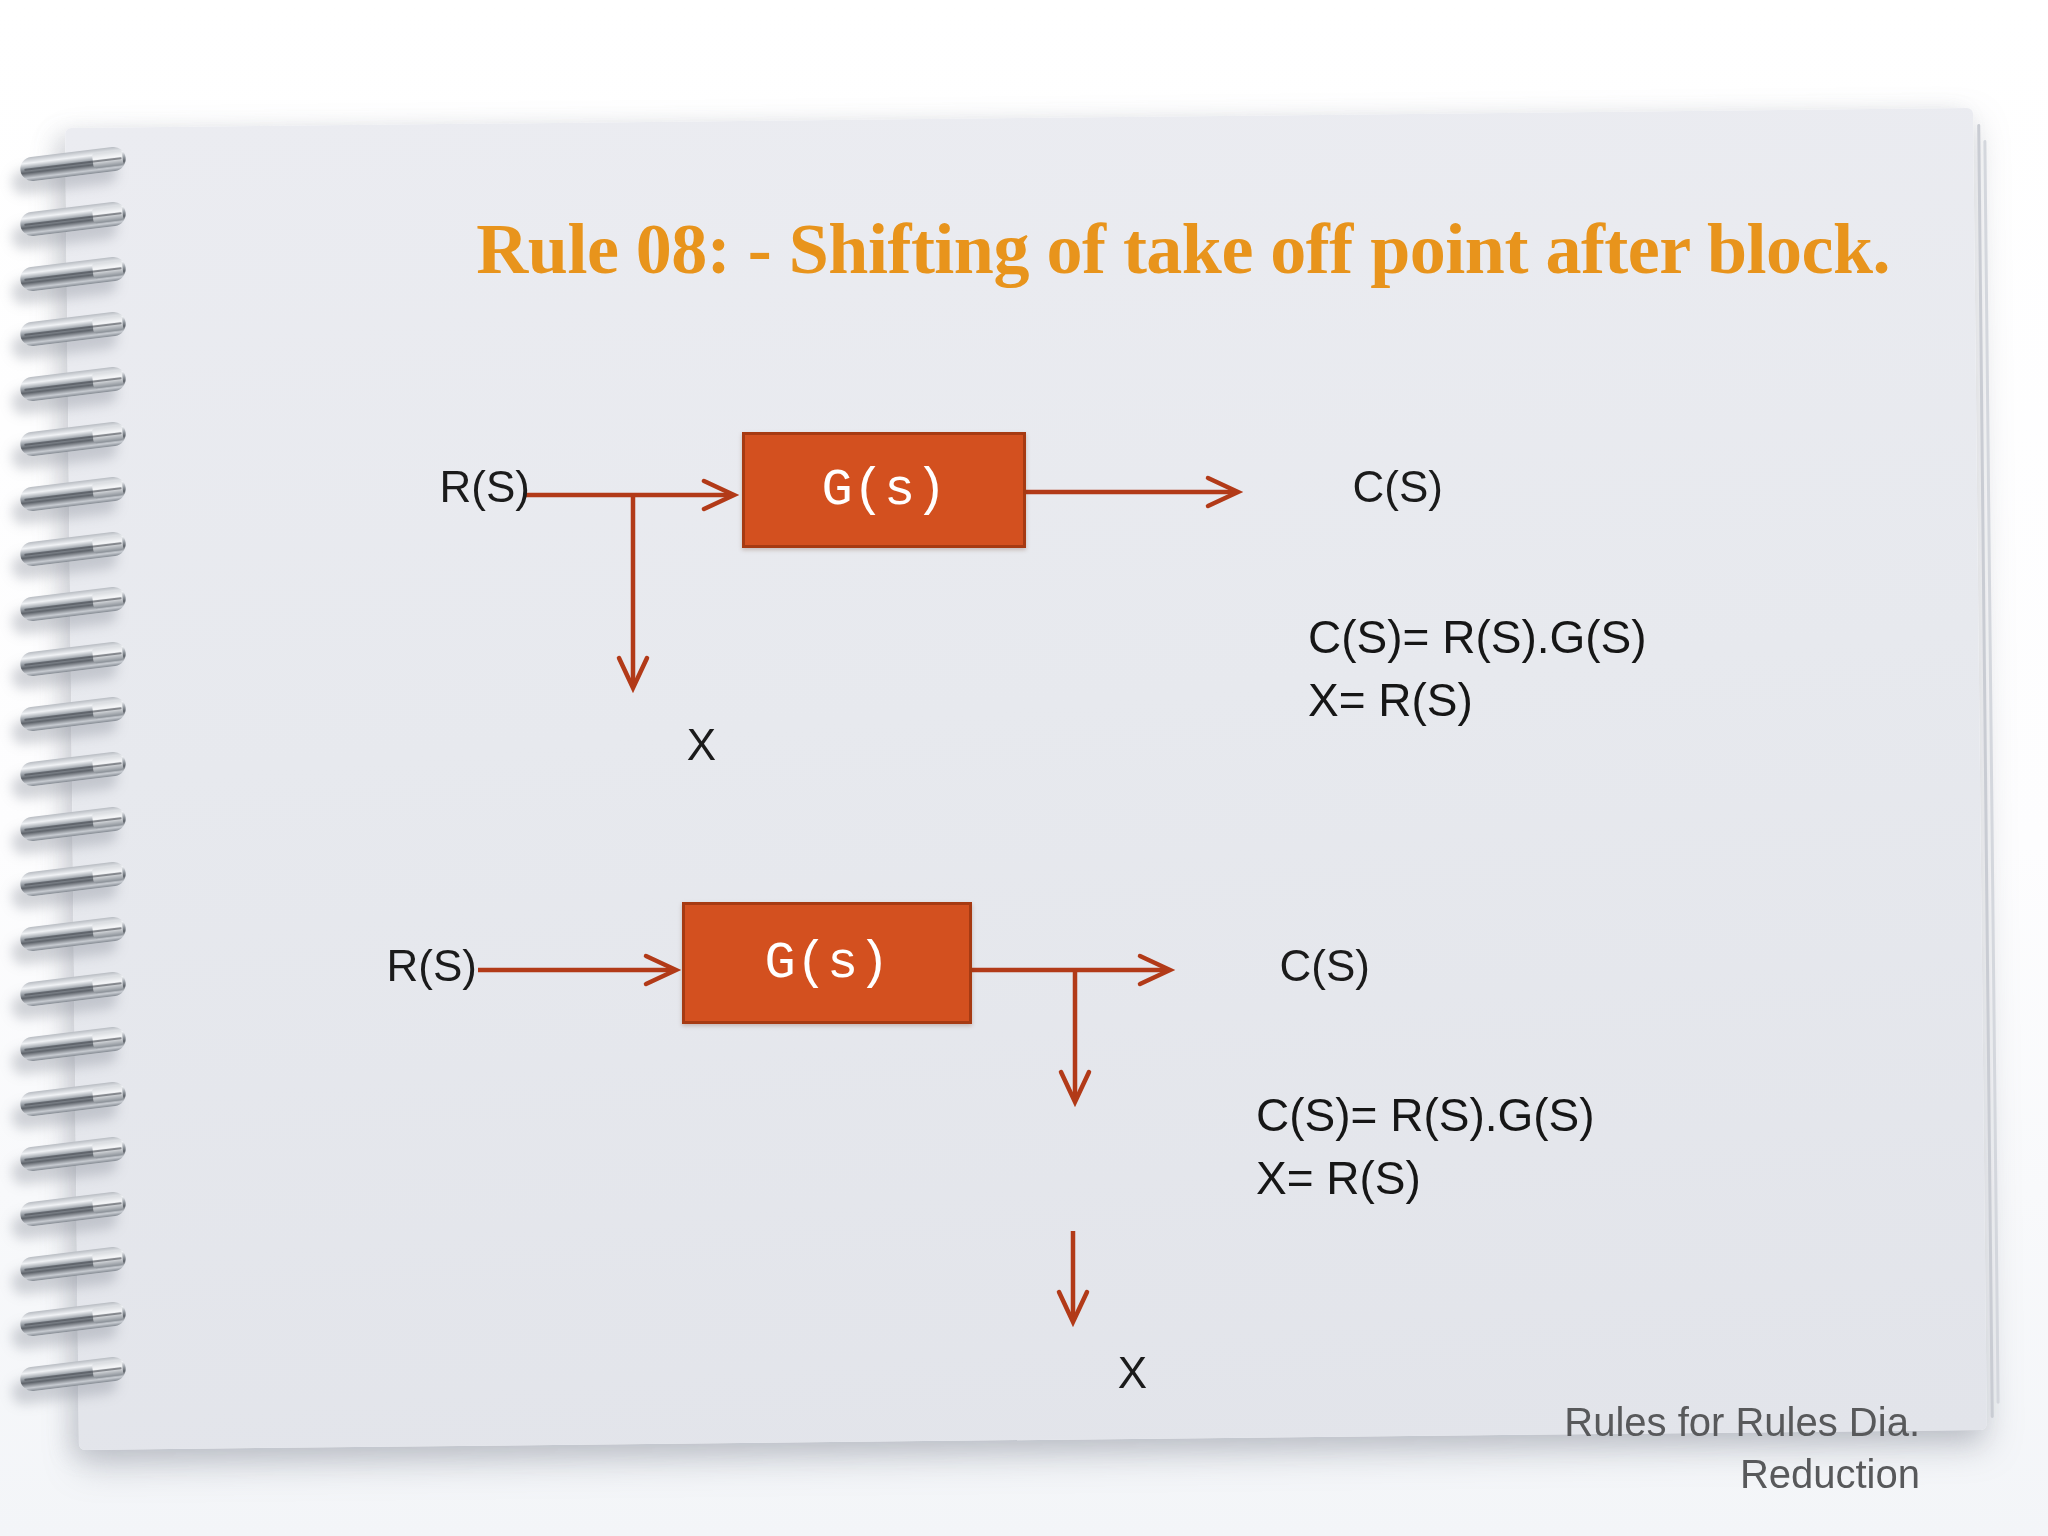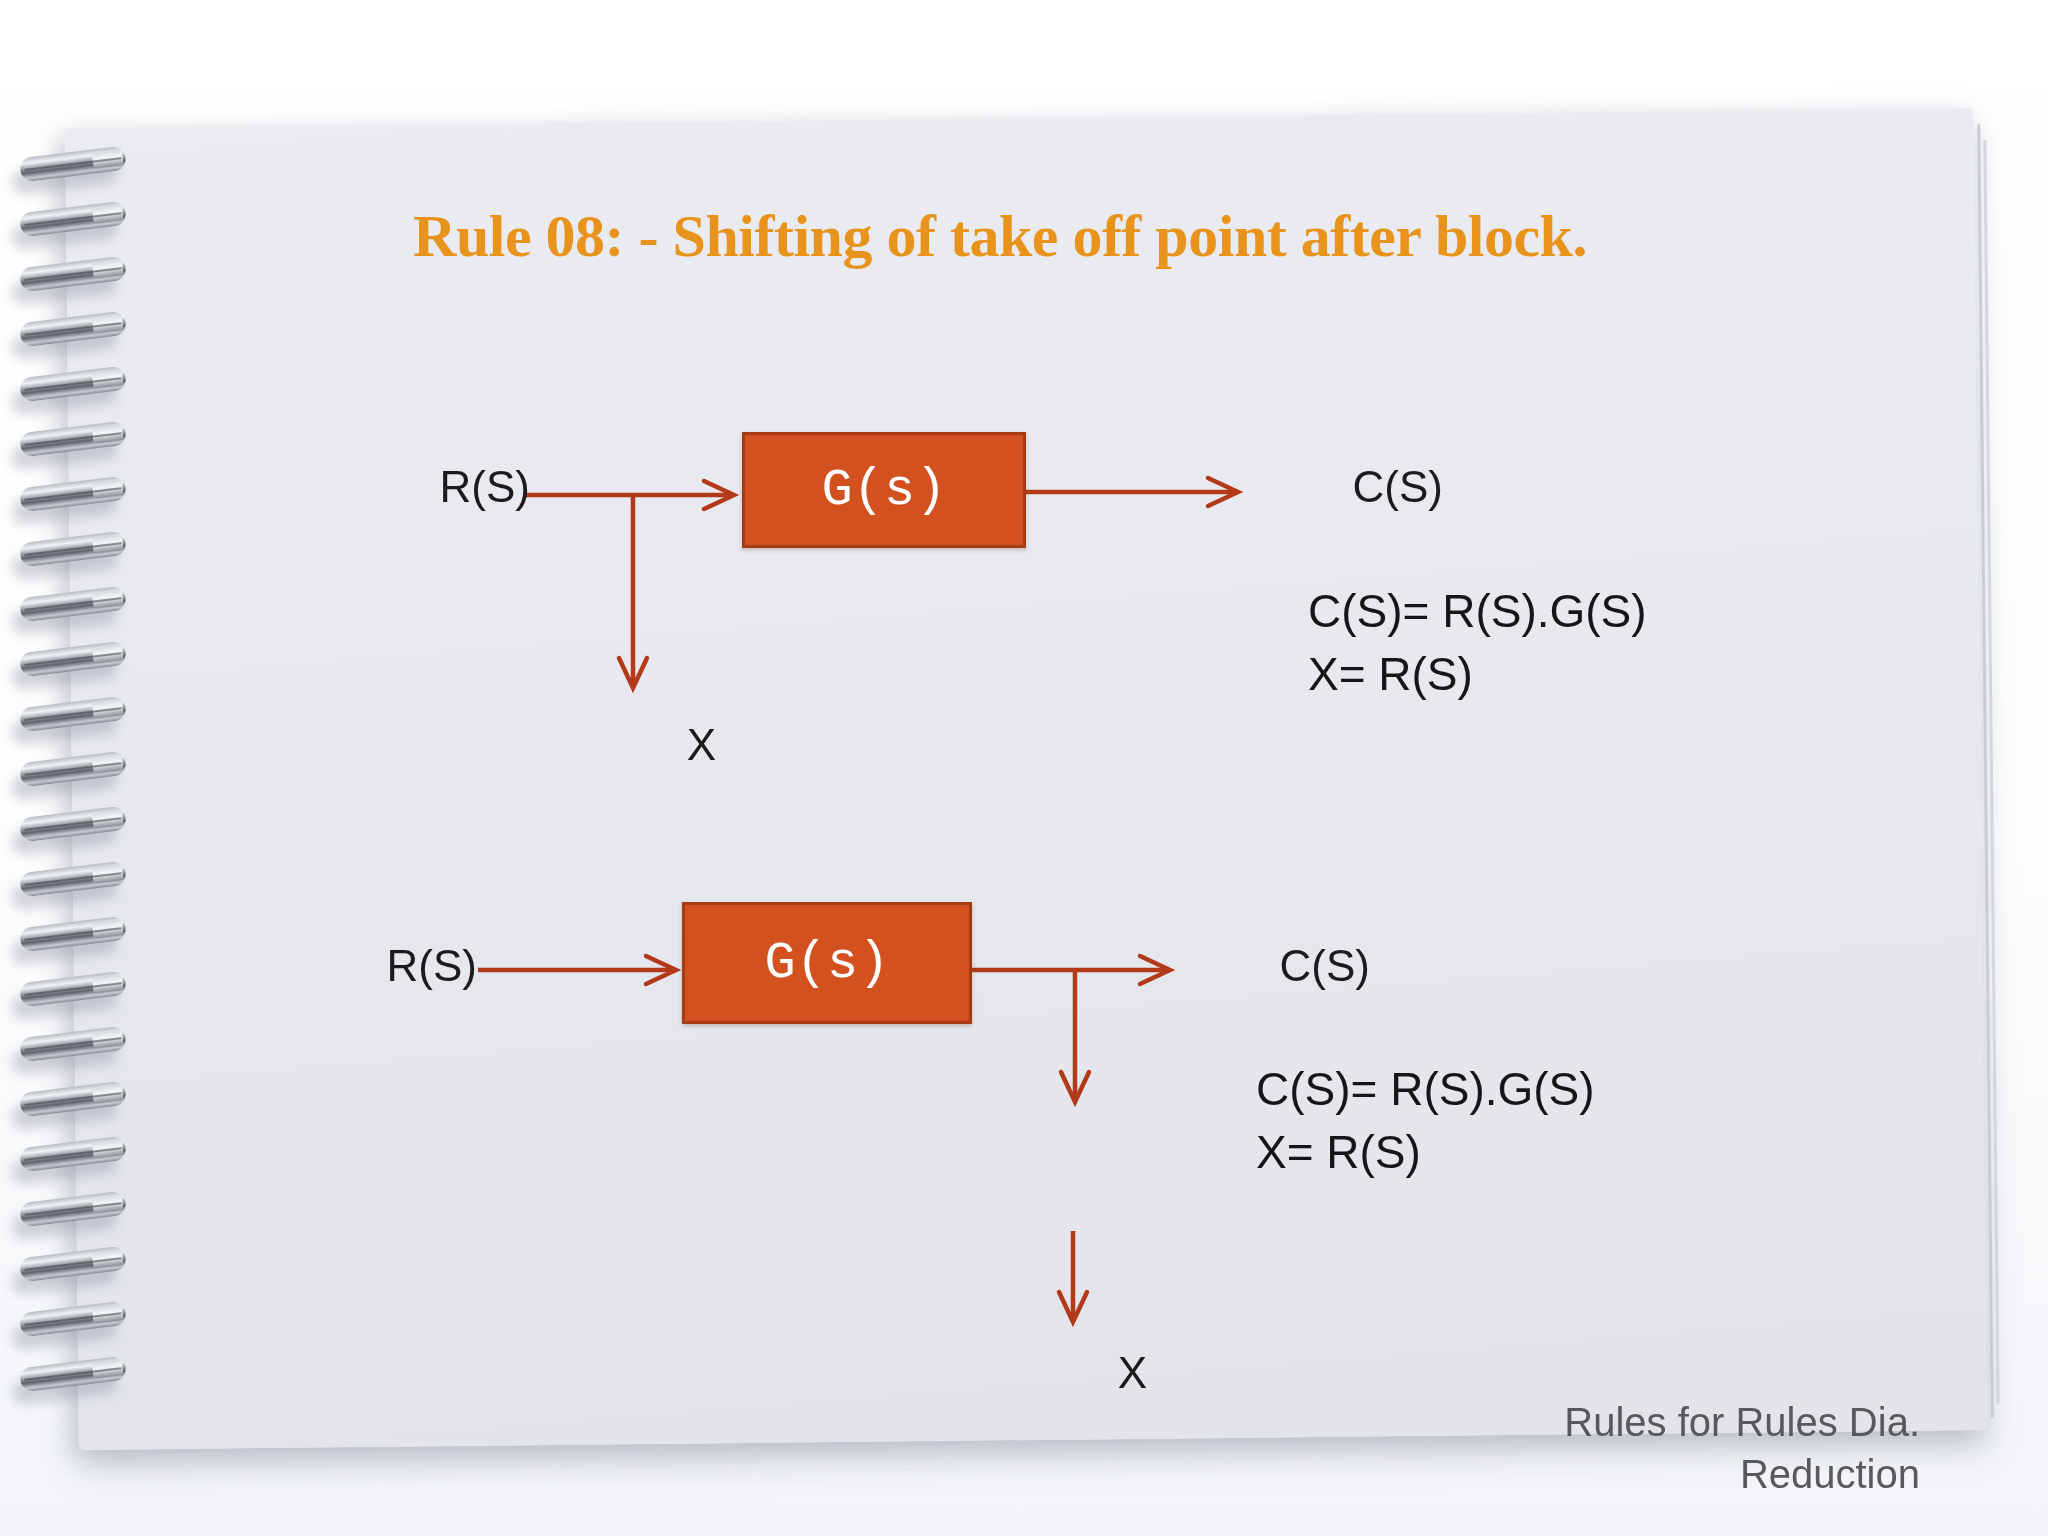--- a/index.html
+++ b/index.html
@@ -26,31 +26,31 @@
     background:linear-gradient(180deg,#b9bdc3 0%,#f0f2f5 24%,#9aa0a7 46%,#5f646b 64%,#c7cbd1 86%,#868c94 100%);
     box-shadow:-10px 12px 12px rgba(128,134,146,.35);
   }
   .coil::after{content:"";position:absolute;left:4px;right:4px;top:11px;height:2px;
     background:rgba(62,66,72,.55);border-radius:1px;}
   .coil::before{content:"";position:absolute;right:3px;top:4px;width:30px;height:15px;border-radius:3px;
     background:linear-gradient(180deg,#d9dce0 0%,#f5f6f8 40%,#8b9198 100%);}
   
   .content{position:absolute;inset:0;}
   .title{
-    position:absolute;left:110px;top:202px;width:1780px;
+    position:absolute;left:110px;top:208px;width:1780px;
     font-family:"Liberation Serif","DejaVu Serif",serif;font-weight:bold;
-    font-size:60px;letter-spacing:-0.5px;color:#e8941c;text-align:center;white-space:nowrap;
+    font-size:72px;letter-spacing:-0.5px;color:#e8941c;text-align:right;white-space:nowrap;
   }
   .lbl{position:absolute;font-size:44px;color:#1b1b1b;text-align:right;white-space:nowrap;}
   .block{
     position:absolute;background:#d3501f;border:3px solid #a63a12;box-sizing:border-box;
     display:flex;align-items:center;justify-content:center;
     color:#ffffff;font-size:52px;box-shadow:0 2px 4px rgba(90,40,15,.25);font-family:Liberation Mono, monospace;
   }
-  .eq{position:absolute;font-size:46px;line-height:63px;color:#161616;white-space:nowrap;}
+  .eq{position:absolute;font-size:46px;line-height:63px;color:#161616;white-space:nowrap;margin-top:26px;}
   .footer{
     position:absolute;right:128px;top:1396px;width:620px;text-align:right;
     font-size:40px;line-height:52px;color:#58595b;
   }
   svg.arrows{position:absolute;inset:0;pointer-events:none;}
 </style>
 </head>
 <body>
 
 <div class="stage">

